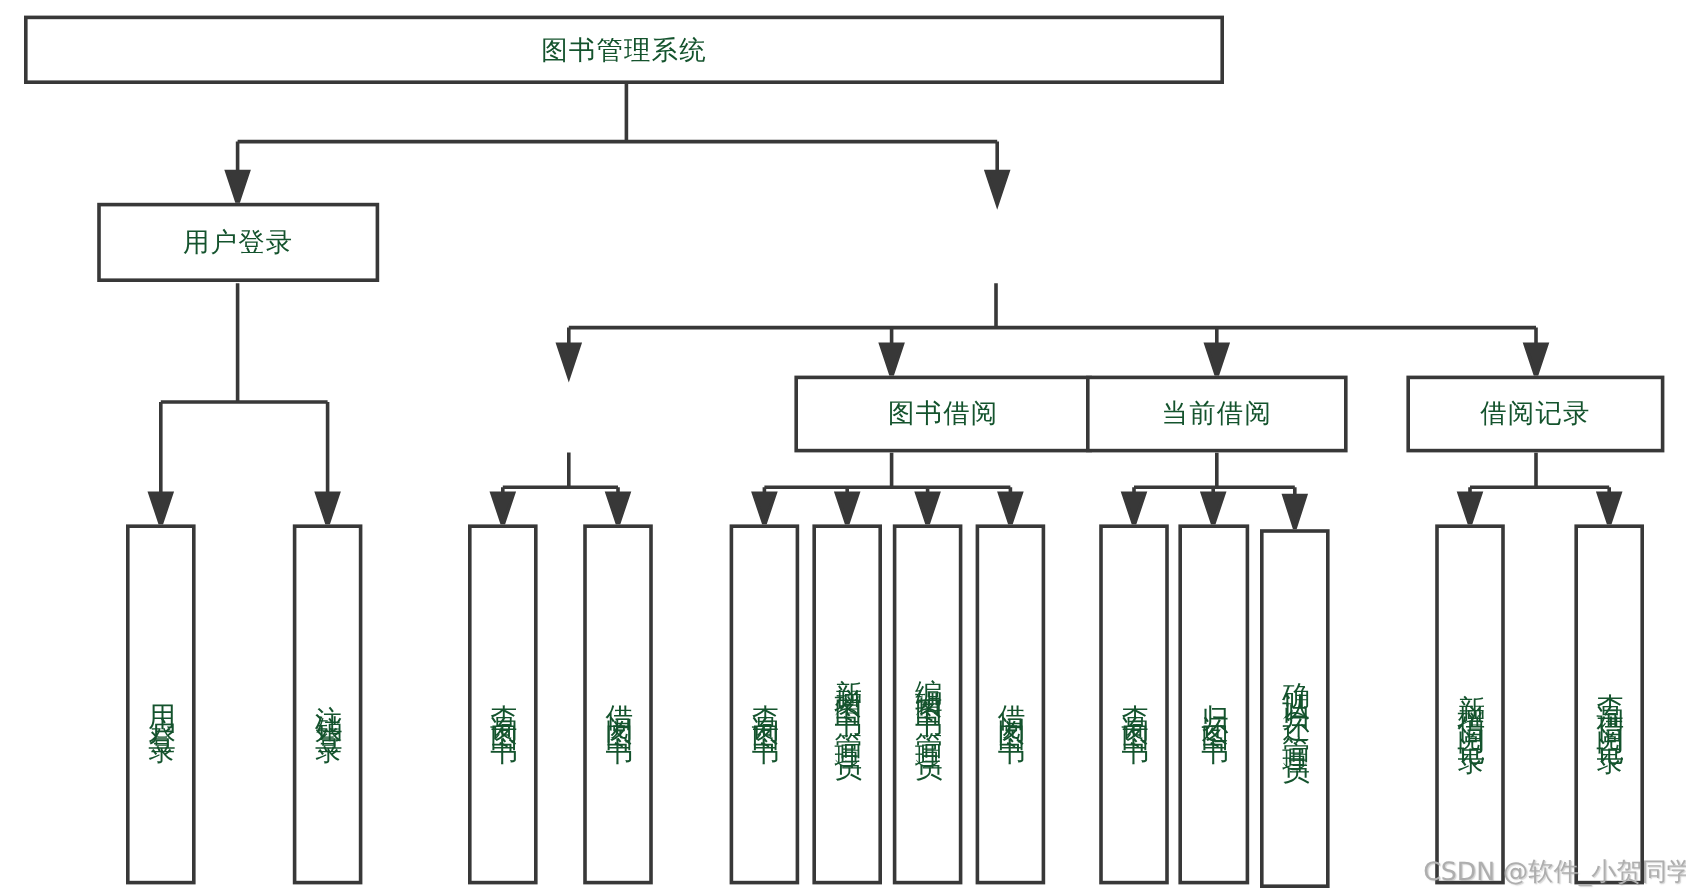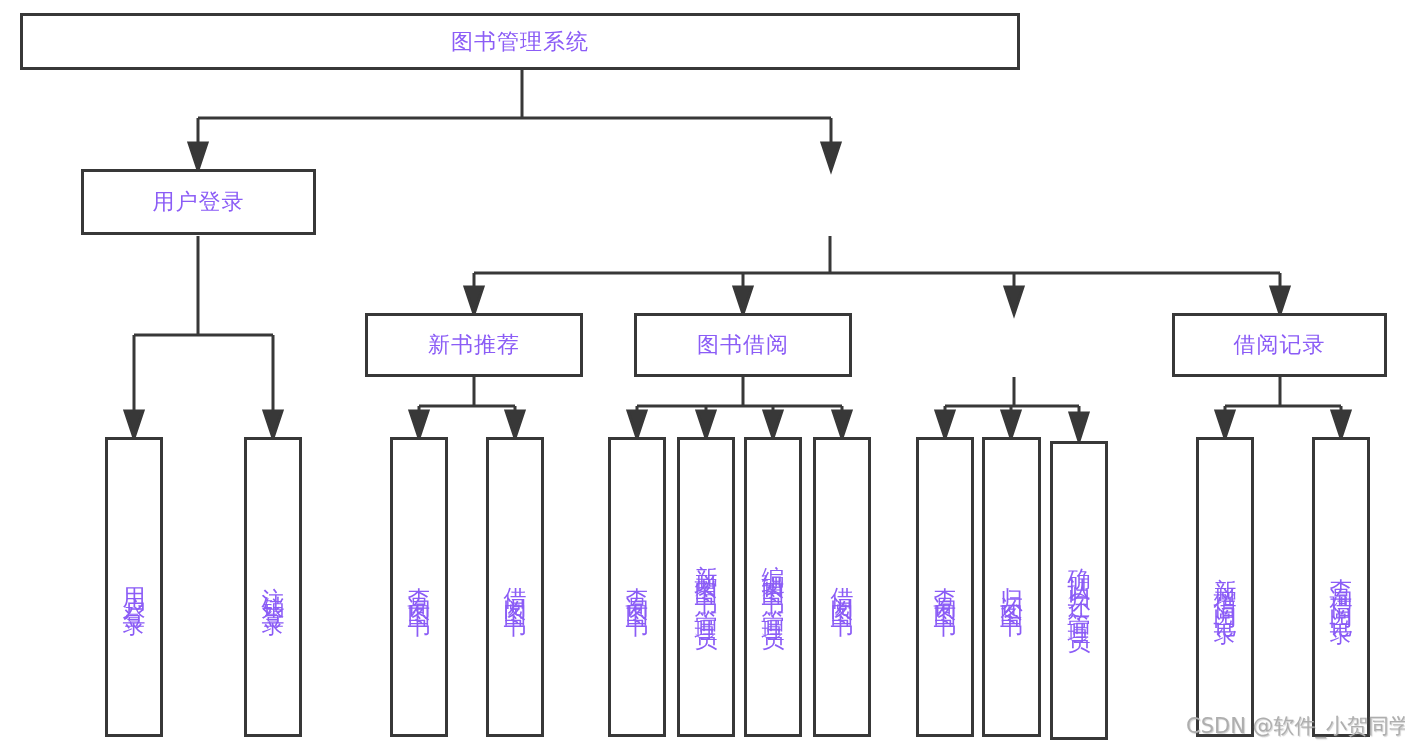--- a/index.html
+++ b/index.html
@@ -23,21 +23,21 @@
     height: 747px;
   }
   .node {
     position: absolute;
     box-sizing: border-box;
     border: 3px solid #383838;
     background: #ffffff;
     display: flex;
     align-items: center;
     justify-content: center;
-    color: #8b5cf6;
+    color: #14532d;
   }
   .node.h {
     font-size: 22px;
     letter-spacing: 1px;
     text-align: center;
   }
   .node.v {
     writing-mode: vertical-rl;
     font-size: 23px;
     letter-spacing: 9px;
@@ -108,22 +108,22 @@
         <polygon points="1216,411 1234,411 1225,438"></polygon>
         <polygon points="1332,411 1350,411 1341,438"></polygon>
       </g>
     </g>
   </svg>
 
   <div class="node h" style="left:20px;top:13px;width:1000px;height:57px">图书管理系统</div>
 
   <div class="node h" style="left:81px;top:169px;width:235px;height:66px">用户登录</div>
 
-  <div class="node h" style="left:365px;top:313px;width:218px;height:64px">新书推荐</div>
-  <div class="node h" style="left:634px;top:313px;width:218px;height:64px">图书借阅</div>
+  <div class="node h" style="left:662px;top:313px;width:248px;height:64px">图书借阅</div>
+  <div class="node h" style="left:905px;top:313px;width:218px;height:64px">当前借阅</div>
   <div class="node h" style="left:1172px;top:313px;width:215px;height:64px">借阅记录</div>
 
   <div class="node v" style="left:105px;top:437px;width:58px;height:300px">用户登录</div>
   <div class="node v" style="left:244px;top:437px;width:58px;height:300px">注销登录</div>
 
   <div class="node v" style="left:390px;top:437px;width:58px;height:300px">查询图书</div>
   <div class="node v" style="left:486px;top:437px;width:58px;height:300px">借阅图书</div>
 
   <div class="node v" style="left:608px;top:437px;width:58px;height:300px">查询图书</div>
   <div class="node v" style="left:677px;top:437px;width:58px;height:300px">新增图书（管理员）</div>

